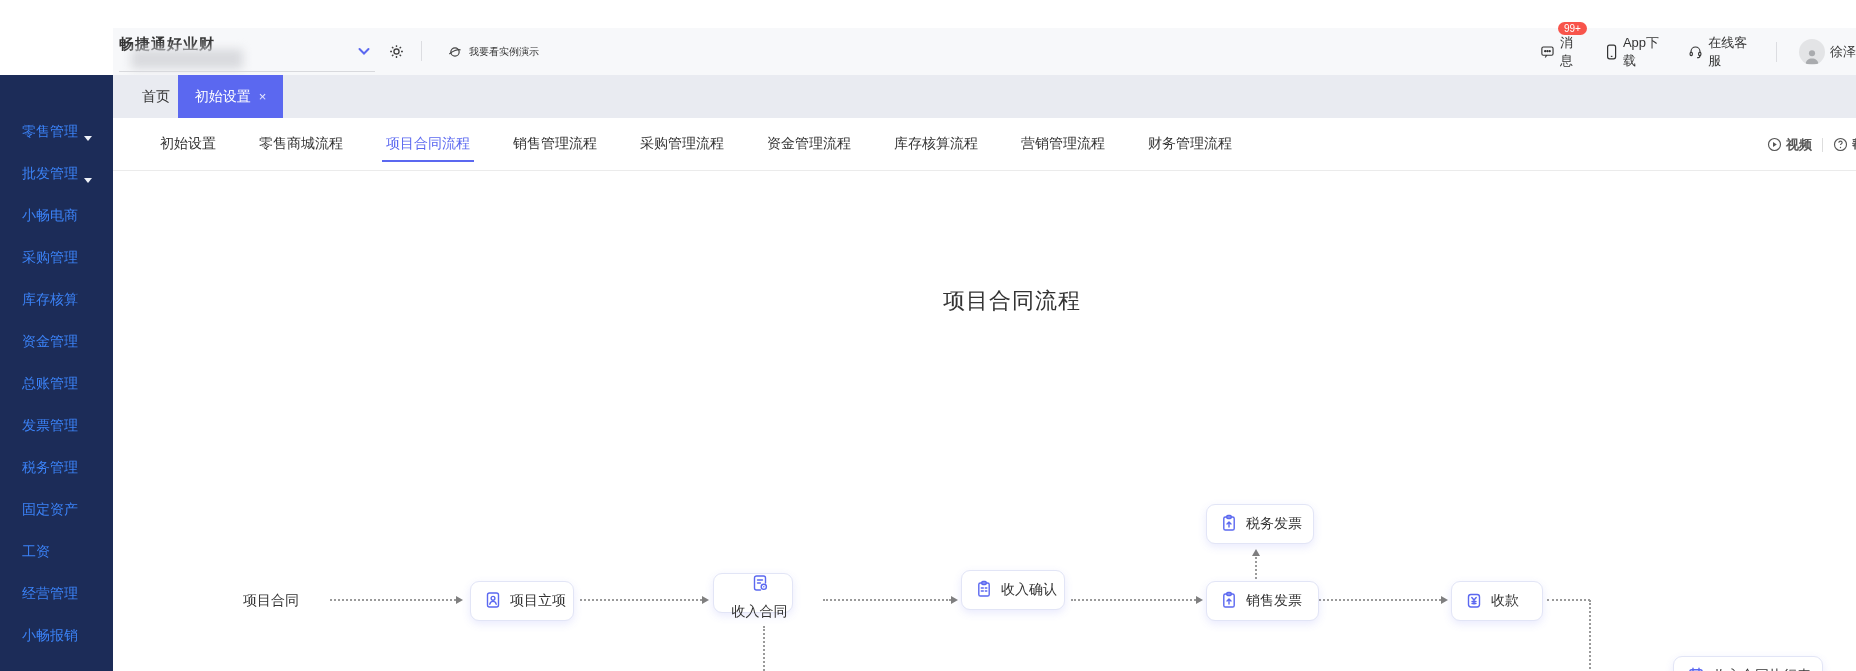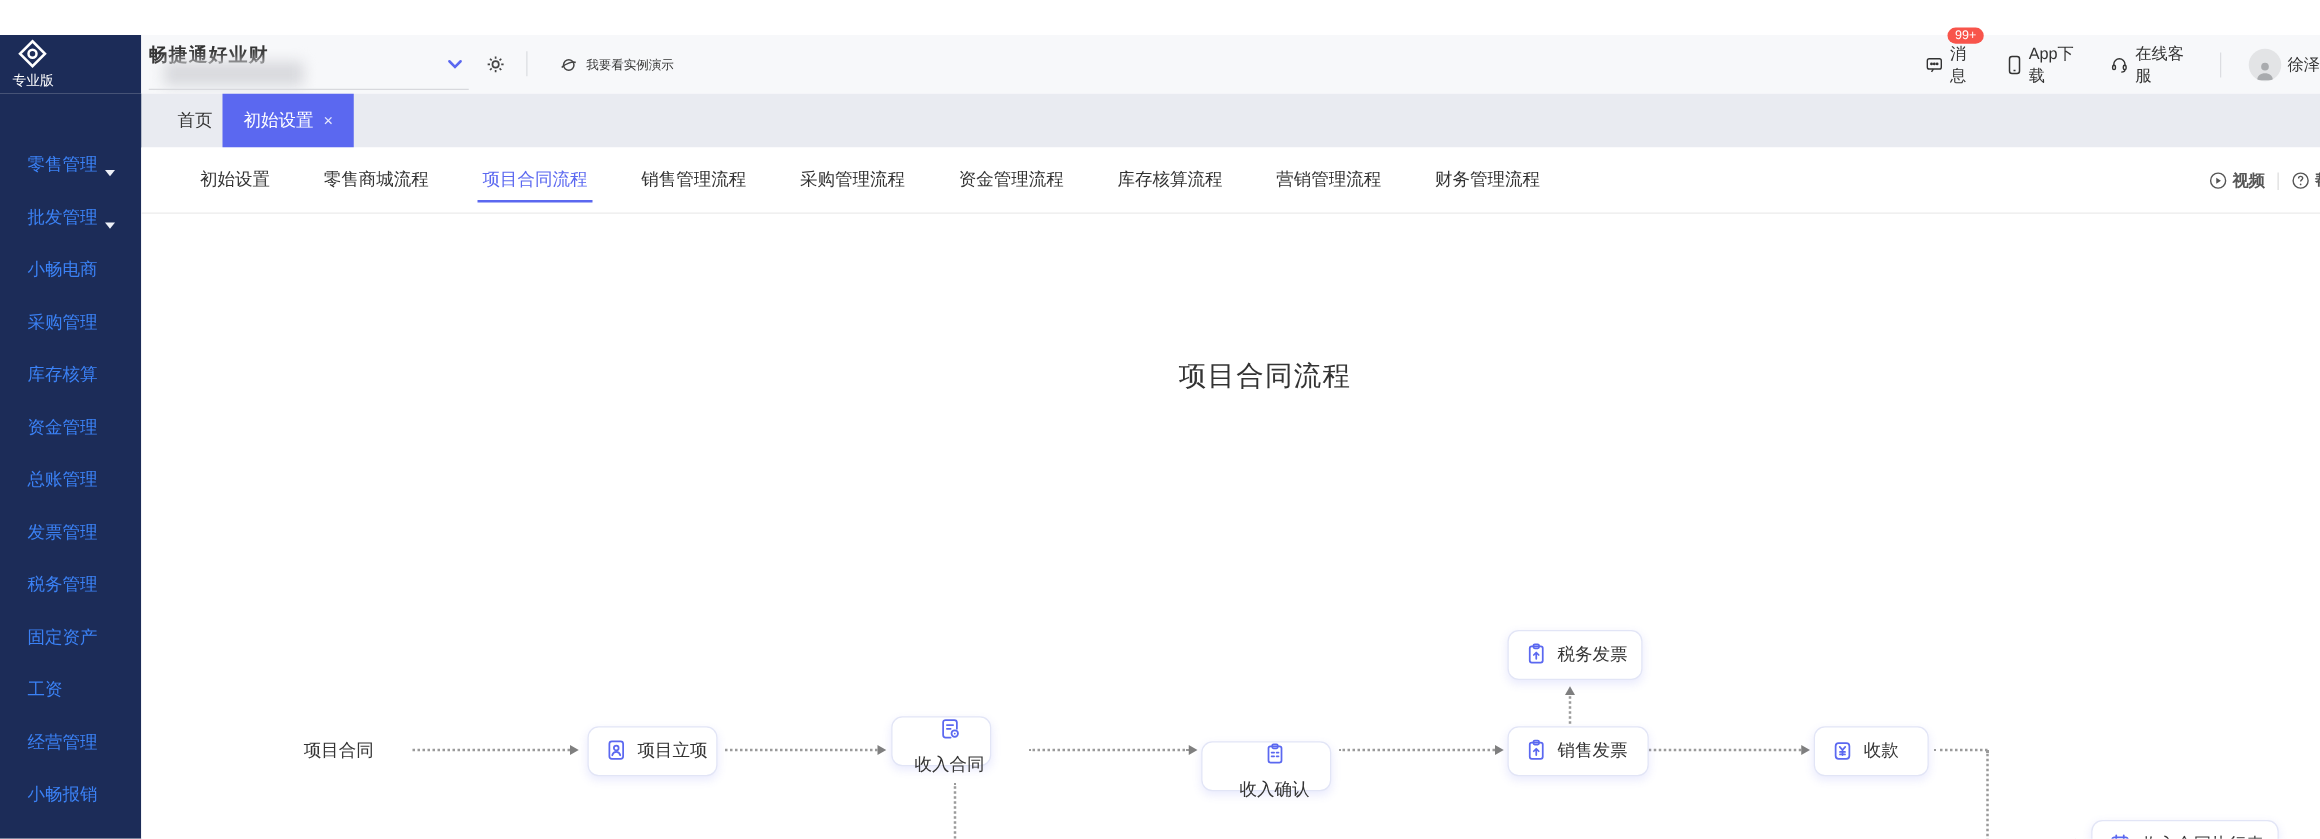--- a/index.html
+++ b/index.html
@@ -71,29 +71,20 @@
   .arr.r { border-top:4.5px solid transparent; border-bottom:4.5px solid transparent; border-left:7px solid #7f7f7f; }
   .arr.u { border-left:4.5px solid transparent; border-right:4.5px solid transparent; border-bottom:7px solid #7f7f7f; }
 </style>
 </head>
 <body>
 
 <div id="app">
 
   <div class="topstrip"></div>
 
-  <div class="logoblock">
-    <span class="mark">
-      <svg width="24" height="24" viewBox="0 0 24 24" fill="none" stroke="#fff" stroke-width="2">
-        <path d="M12 2 L22 12 L12 22 L2 12 Z"></path>
-          <circle cx="12" cy="12" r="3.2"></circle>
-      </svg>
-    </span>
-    <span class="edition">专业版</span>
-  </div>
 
   <div class="topbar">
     <span class="brand">畅捷通好业财</span>
     <span class="acct-blur"></span>
     <span class="acct-line"></span>
     <span class="tb-ic" style="left:240px">
       <svg width="14" height="14" viewBox="0 0 14 14" fill="none" stroke="#5b68f0" stroke-width="2" stroke-linecap="round">
           <path d="M2.5 5 L7 9.5 L11.5 5"></path>
         </svg>
     </span>
@@ -264,21 +255,21 @@
         </div>
         <div class="fnode" style="left: 713px; top: 402px; width: 80px; flex-direction: column;">
           <span><svg width="18" height="18" viewBox="0 0 18 18" fill="none" stroke="#5b68f0" stroke-width="1.4" stroke-linecap="round" stroke-linejoin="round">
               <path d="M14.5 9V4a2 2 0 0 0-2-2h-7a2 2 0 0 0-2 2v10a2 2 0 0 0 2 2h4"></path>
               <path d="M6.5 6h5M6.5 9h3"></path>
               <circle cx="12.8" cy="12.8" r="2.6"></circle>
               <circle cx="12.8" cy="12.8" r=".7" fill="#5b68f0" stroke="none"></circle>
             </svg></span>
           <span>收入合同</span>
         </div>
-        <div class="fnode" style="left: 961px; top: 422px; width: 104px; flex-direction: column;">
+        <div class="fnode" style="left: 961px; top: 399px; width: 104px;">
           <span><svg width="18" height="18" viewBox="0 0 18 18" fill="none" stroke="#5b68f0" stroke-width="1.4" stroke-linecap="round" stroke-linejoin="round">
               <rect x="3.8" y="3" width="10.4" height="13" rx="1.6"></rect>
               <rect x="6.8" y="1.4" width="4.4" height="3.2" rx="1"></rect>
               <path d="M6.3 8h2M6.3 11h2M10.3 8h1.5M10.3 11h1.5"></path>
             </svg></span>
           <span>收入确认</span>
         </div>
         <div class="fnode" style="left: 1206px; top: 410px; width: 113px;">
           <span><svg width="18" height="18" viewBox="0 0 18 18" fill="none" stroke="#5b68f0" stroke-width="1.4" stroke-linecap="round" stroke-linejoin="round">
               <rect x="3.8" y="3" width="10.4" height="13" rx="1.6"></rect>

